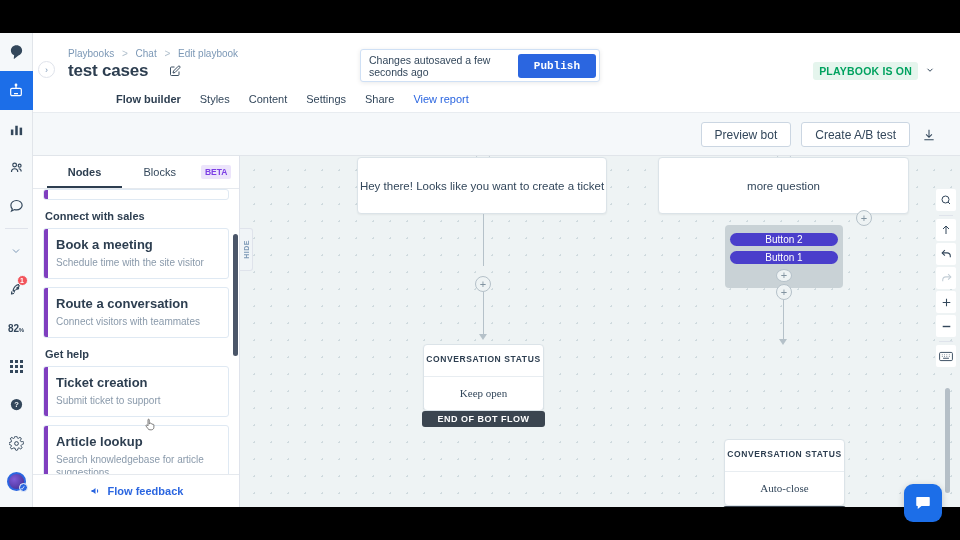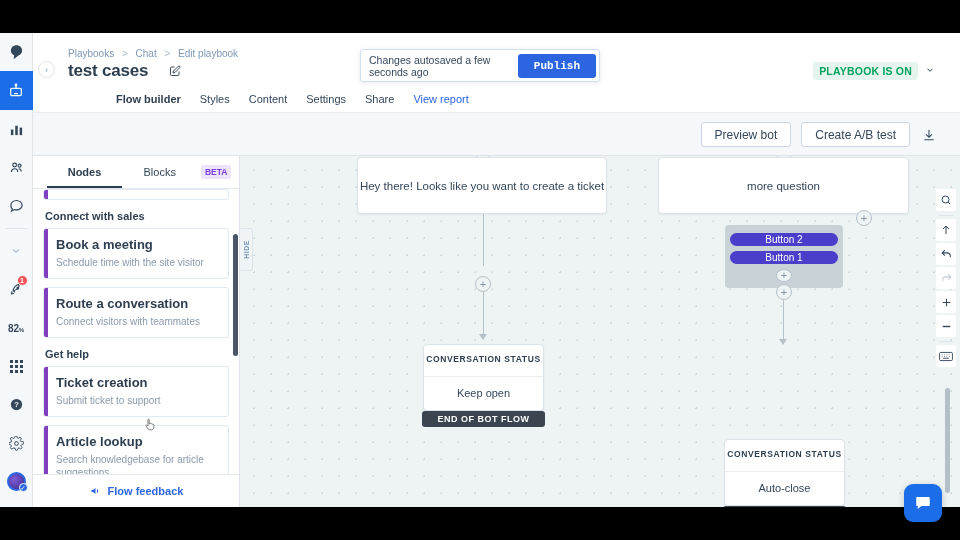--- a/index.html
+++ b/index.html
@@ -187,21 +187,21 @@
   .plus-btn {
     position: absolute; width: 16px; height: 16px; border-radius: 50%;
     background: #eef3f4; border: 1px solid #b5c1c9; color: #8193a0;
     display: flex; align-items: center; justify-content: center; font-size: 11px; line-height: 1;
   }
   .status-card { width: 121px; }
   .status-hd {
     font-size: 8.5px; font-weight: bold; color: #2d3e50; letter-spacing: .6px;
     text-align: center; padding: 9px 0 12px; border-bottom: 1px solid #e8edf1;
   }
-  .status-val { font-size: 11px; color: #33475b; text-align: center; padding: 10px 0 11px; }
+  .status-val { font-size: 11px; color: #33475b; text-align: center; padding: 10px 0 11px; font-family: Liberation Serif, serif; }
   .end-bar {
     position: absolute; background: #3b4550; color: #fff; border-radius: 3px;
     font-size: 9px; font-weight: bold; letter-spacing: .5px;
     display: flex; align-items: center; justify-content: center;
   }
   .btn-group {
     position: absolute; background: #c9d2d6; border-radius: 4px;
     display: flex; flex-direction: column; align-items: center; padding: 8px 0 6px;
   }
   .pill-btn {

